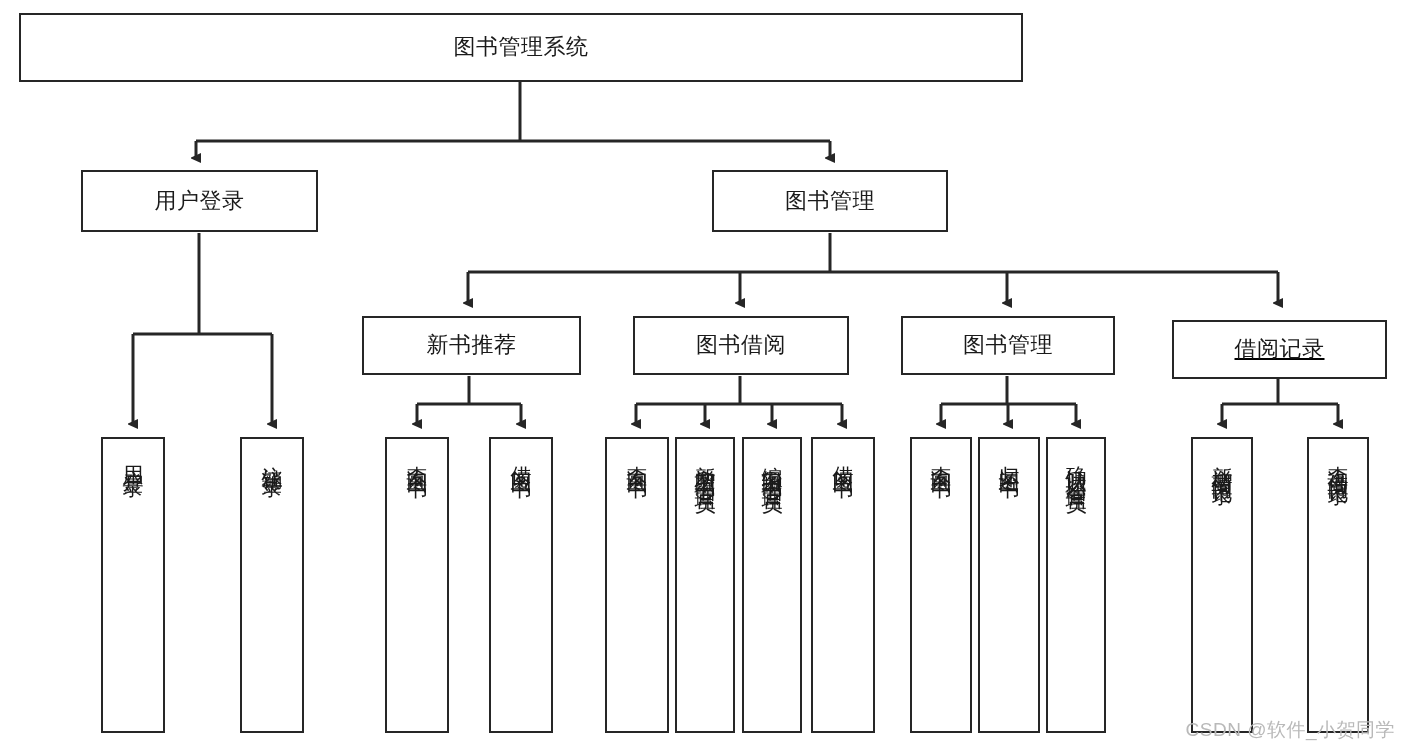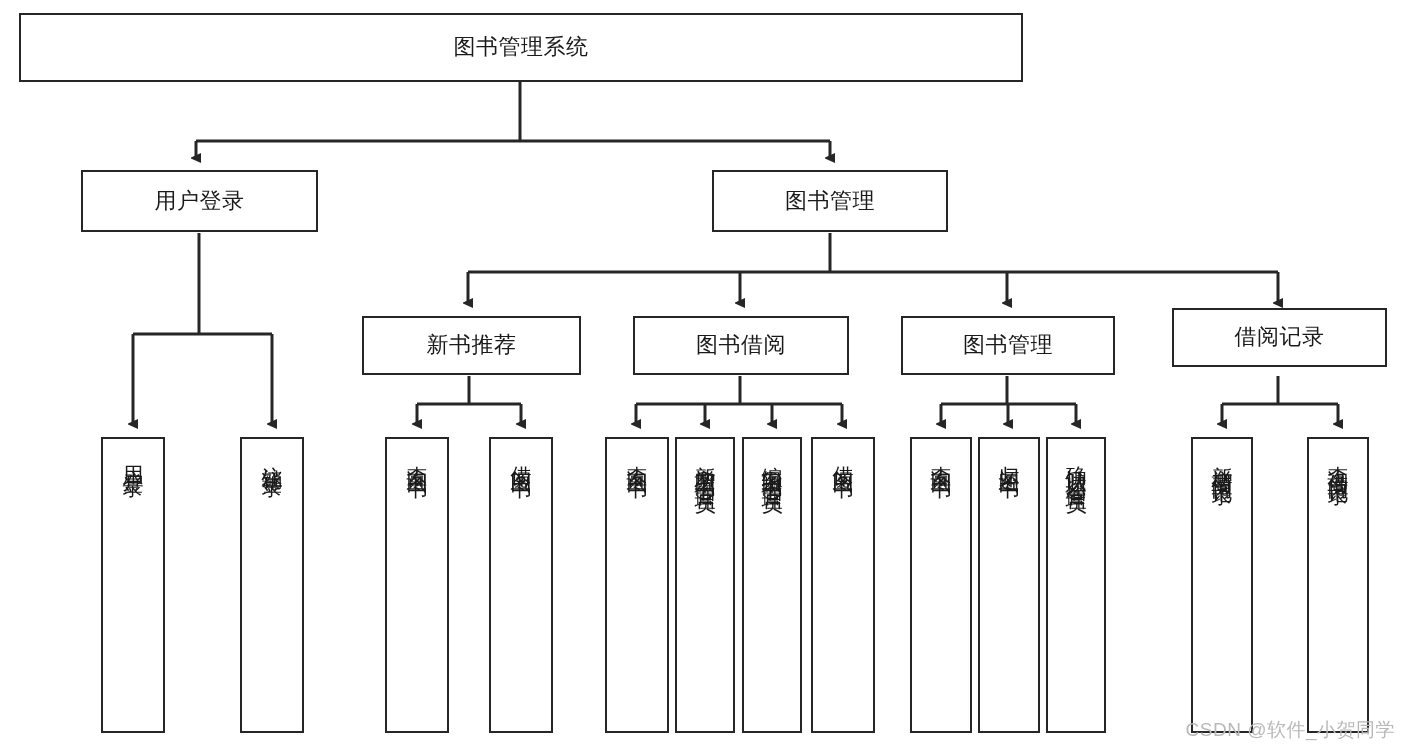--- a/index.html
+++ b/index.html
@@ -155,21 +155,21 @@
   </div>
 
   <div class="node-box" style="left:633px; top:316px; width:216px; height:59px;">
     <span class="node-label-h">图书借阅</span>
   </div>
 
   <div class="node-box" style="left:901px; top:316px; width:214px; height:59px;">
     <span class="node-label-h">图书管理</span>
   </div>
 
-  <div class="node-box" style="left:1172px; top:308px; width:215px; height:59px;">
+  <div class="node-box" style="left:1172px; top:320px; width:215px; height:59px;text-decoration:underline;">
     <span class="node-label-h">借阅记录</span>
   </div>
 
   <div class="node-box leaf" style="left:101px; top:437px; width:64px; height:296px;">
     <span class="node-label-v">用户登录</span>
   </div>
 
   <div class="node-box leaf" style="left:240px; top:437px; width:64px; height:296px;">
     <span class="node-label-v">注销登录</span>
   </div>

